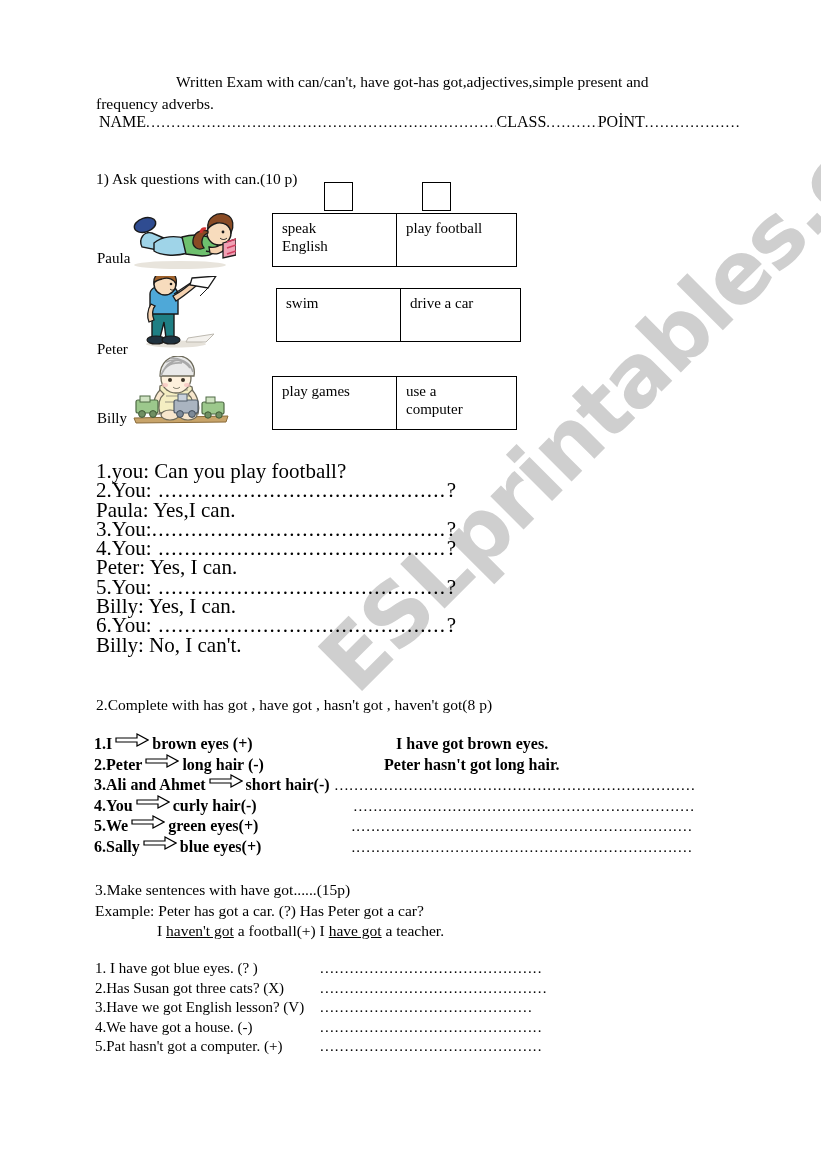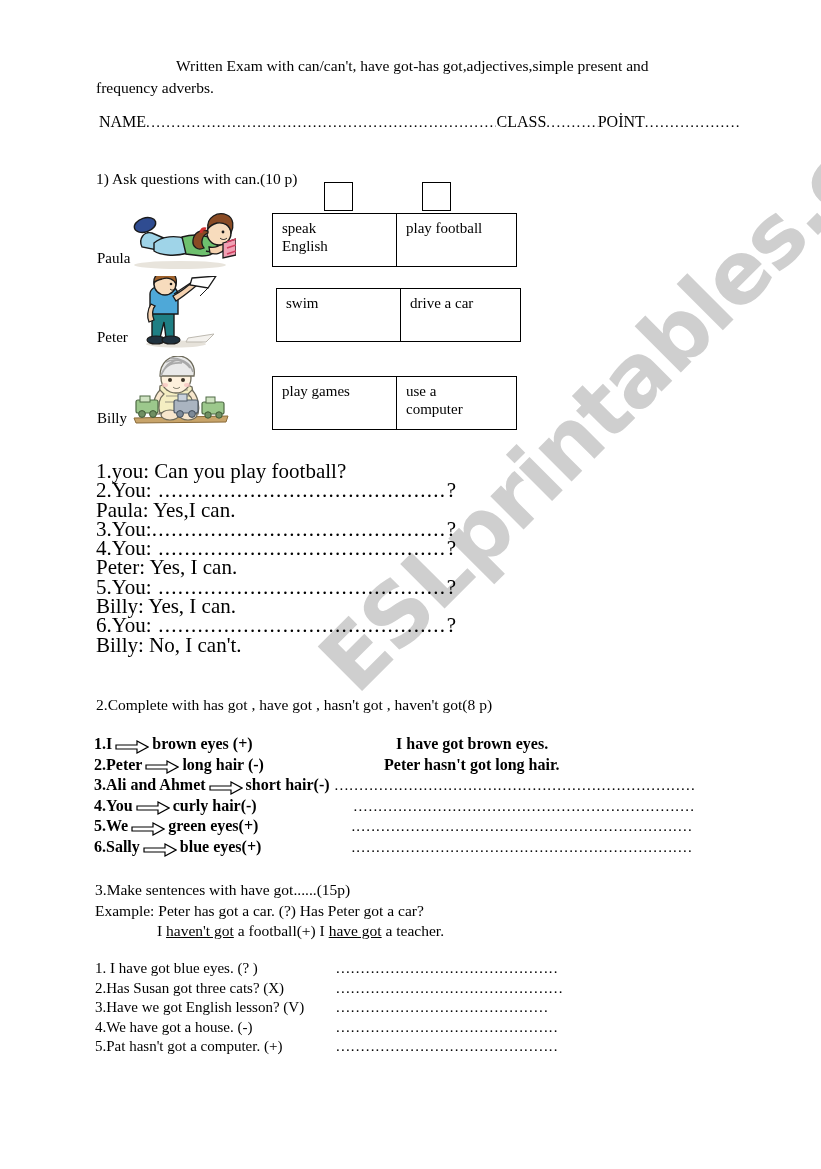--- a/index.html
+++ b/index.html
@@ -47,21 +47,21 @@
 
   
   .title-block {
     position: absolute;
     left: 96px;
     top: 55px;
     width: 600px;
     font-size: 15.5px;
     line-height: 22px;
   }
-  .title-line1 { text-indent: 80px; }
+  .title-line1 { text-indent: 80px; margin-top: 16px; }
   .title-line2 { }
 
   .idline {
     position: absolute;
     left: 99px;
     top: 113px;
     width: 640px;
     font-size: 16px;
     display: flex;
     align-items: baseline;
@@ -119,21 +119,21 @@
   .tbl3 { left: 272px; top: 376px; height: 53px; }
   .tbl1 td { height: 42px; }
   .tbl2 td { height: 42px; }
   .tbl3 td { height: 42px; }
 
   .person-name {
     position: absolute;
     font-size: 15px;
   }
   .pn-paula { left: 97px; top: 250px; text-align: right; }
-  .pn-peter { left: 97px; top: 329px; }
+  .pn-peter { left: 97px; top: 341px; }
   .pn-billy { left: 97px; top: 410px; }
 
   .figure { position: absolute; }
 
   
   .dialogue {
     position: absolute;
     left: 96px;
     top: 462px;
     width: 360px;
@@ -160,21 +160,21 @@
     font-size: 16px;
     font-weight: bold;
     line-height: 20.6px;
   }
   .ex2-row {
     display: flex;
     align-items: baseline;
     height: 20.6px;
     white-space: nowrap;
   }
-  .ex2-left { display: flex; align-items: flex-end; }
+  .ex2-left { display: flex; align-items: flex-start; }
   .arrow {
     display: inline-block;
     width: 34px;
     margin: 0 3px;
     position: relative;
     top: -1px;
   }
   .arrow svg { display: block; }
   .ex2-answer {
     font-weight: bold;
@@ -200,21 +200,21 @@
   u.ul { text-decoration: underline; }
 
   .ex3-list {
     position: absolute;
     left: 95px;
     top: 959px;
     width: 545px;
     font-size: 15px;
     line-height: 19.6px;
   }
-  .ex3-row { display: flex; align-items: flex-start; white-space: nowrap; gap: 16px; }
+  .ex3-row { display: flex; align-items: flex-start; white-space: nowrap; }
   .ex3-q { display: inline-block; }
   .ex3-dots {
     overflow: hidden;
     white-space: nowrap;
     letter-spacing: 1.2px;
   }
 </style>
 </head>
 <body>
 

